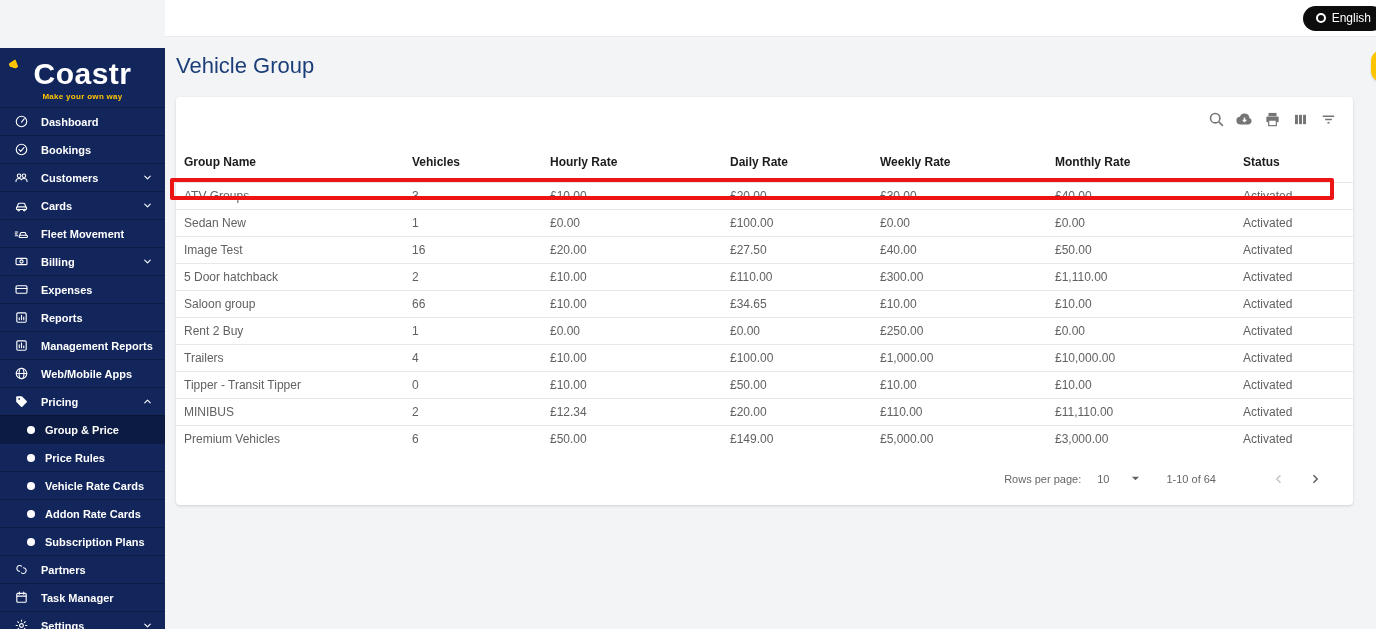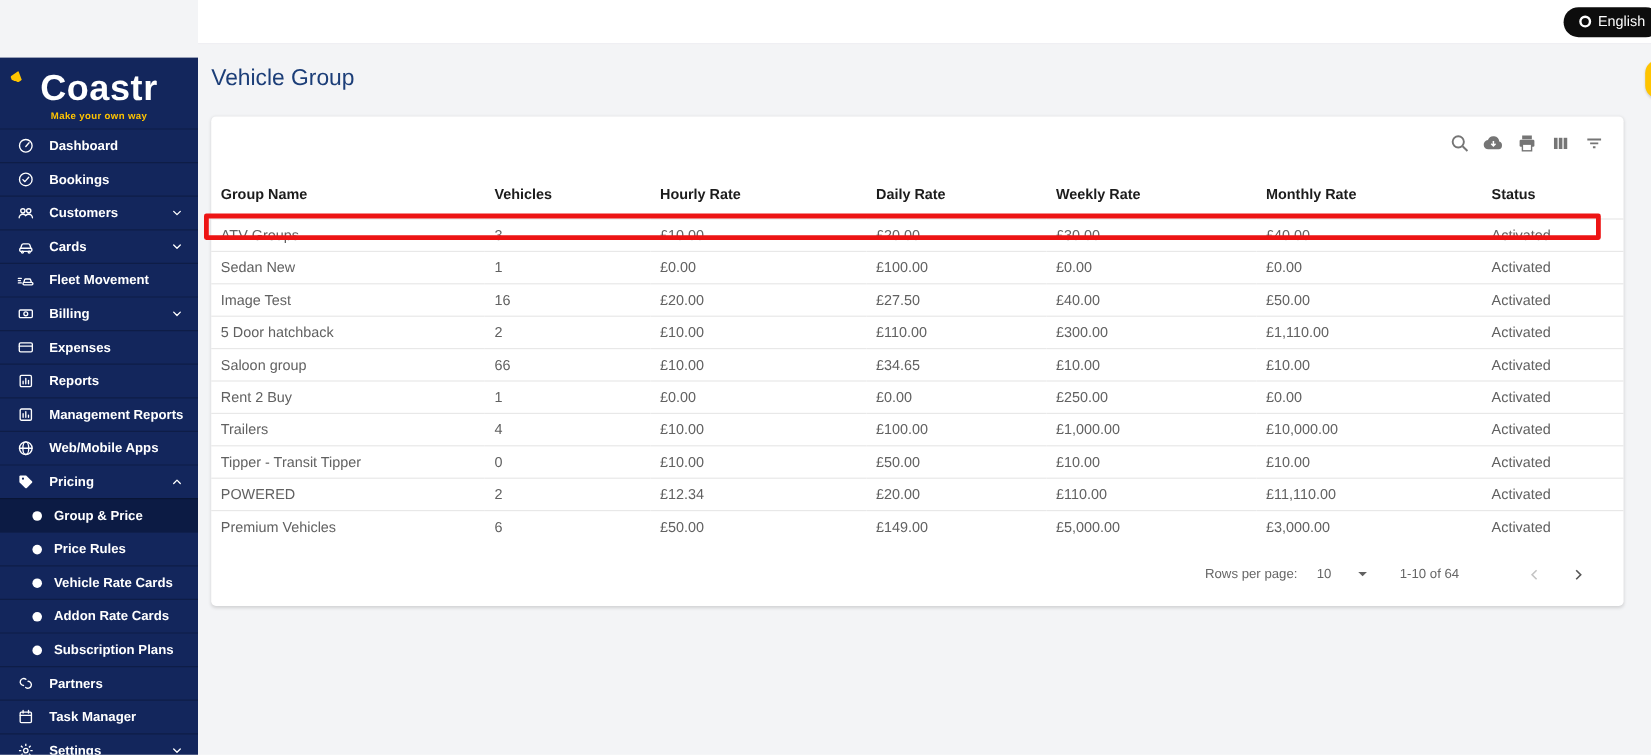--- a/index.html
+++ b/index.html
@@ -46,21 +46,21 @@
   .topbar { height:37px; background:#fff; border-bottom:1px solid #ececf0;
     display:flex; align-items:center; justify-content:flex-end; gap:17px; padding-right:24px; }
   .lang-pill { background:#0d0d0d; color:#fff; border:none; border-radius:14px; height:25px;
     padding:0 13px; display:flex; align-items:center; gap:6px; font-size:12px;
     font-family:"Liberation Sans", sans-serif; cursor:pointer; }
   .lang-globe { width:10px; height:10px; border:2.5px solid #fff; border-radius:50%; }
   .icon-btn { display:inline-flex; cursor:pointer; background:none; border:none; padding:0; }
 
   .page-head { display:flex; align-items:center; justify-content:space-between;
     padding:13px 23px 15px 11px; }
-  .page-title { font-size:19px; font-weight:500; color:#1C3E78; }
+  .page-title { font-size:22px; font-weight:500; color:#1C3E78; }
   .create-btn { background:var(--yellow); color:#fff; border:none; border-radius:11px;
     font-family:"Liberation Sans", sans-serif; font-size:12px; font-weight:bold;
     letter-spacing:1.5px; padding:9px 17px; cursor:pointer; box-shadow:0 1px 2px rgba(0,0,0,.15);margin-left:48px; }
 
   .card { margin-left:11px; width:1177px; background:#fff; border-radius:4px;
     box-shadow:0 1px 3px rgba(0,0,0,.14); position:relative; }
   .card-toolbar { height:44px; display:flex; align-items:center; justify-content:flex-end;
     gap:11px; padding-right:16px; }
   .card-toolbar .icon-btn svg { width:17px; height:17px; }
 
@@ -429,21 +429,21 @@
           <tr>
             <td>Tipper - Transit Tipper</td>
             <td>0</td>
             <td>£10.00</td>
             <td>£50.00</td>
             <td>£10.00</td>
             <td>£10.00</td>
             <td>Activated</td>
           </tr>
           <tr>
-            <td>POWERED</td>
+            <td>MINIBUS</td>
             <td>2</td>
             <td>£12.34</td>
             <td>£20.00</td>
             <td>£110.00</td>
             <td>£11,110.00</td>
             <td>Activated</td>
           </tr>
           <tr>
             <td>Premium Vehicles</td>
             <td>6</td>

